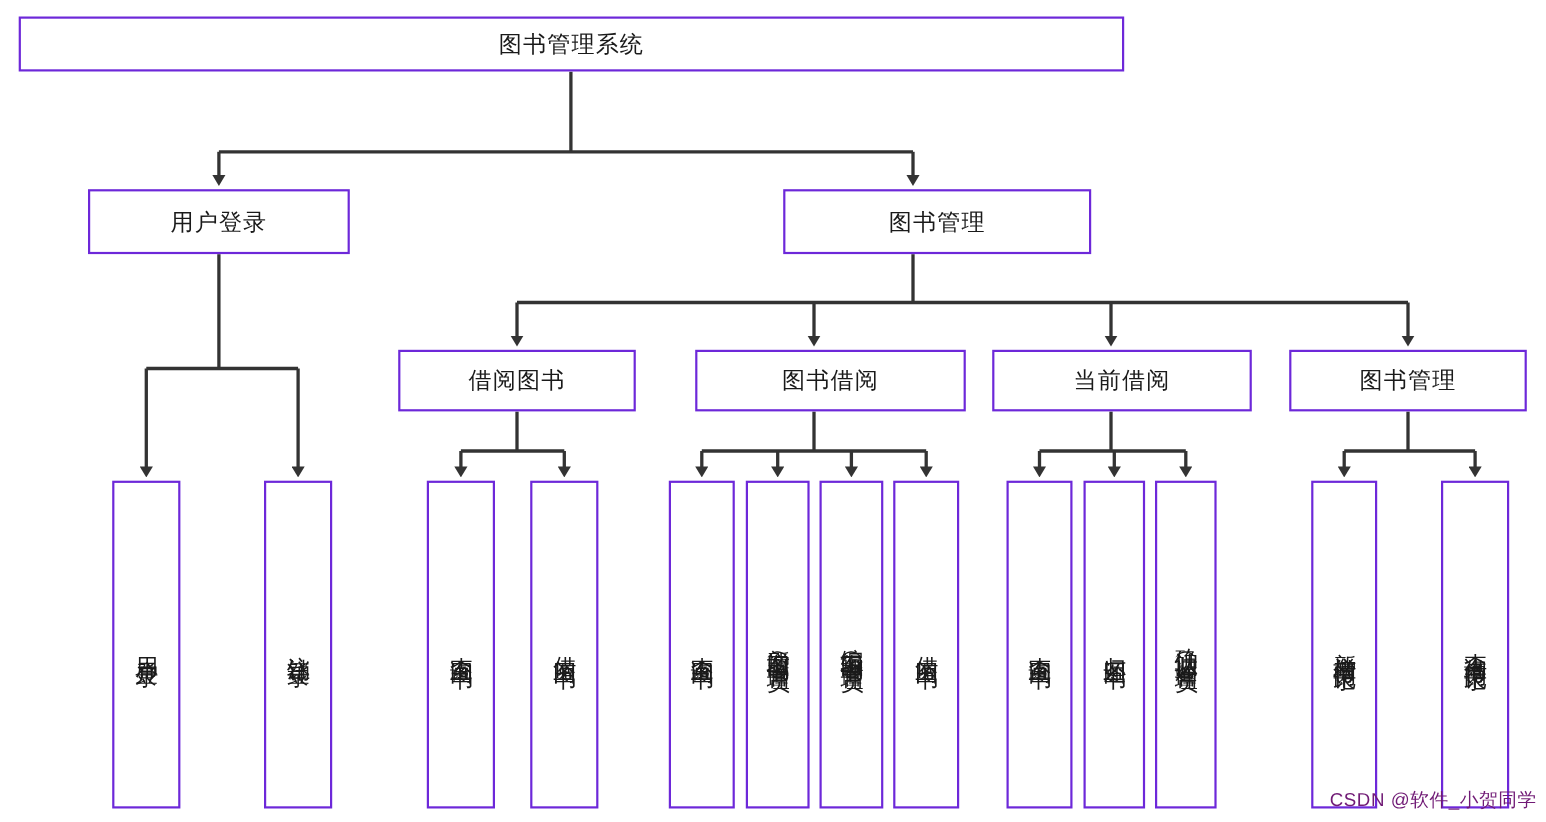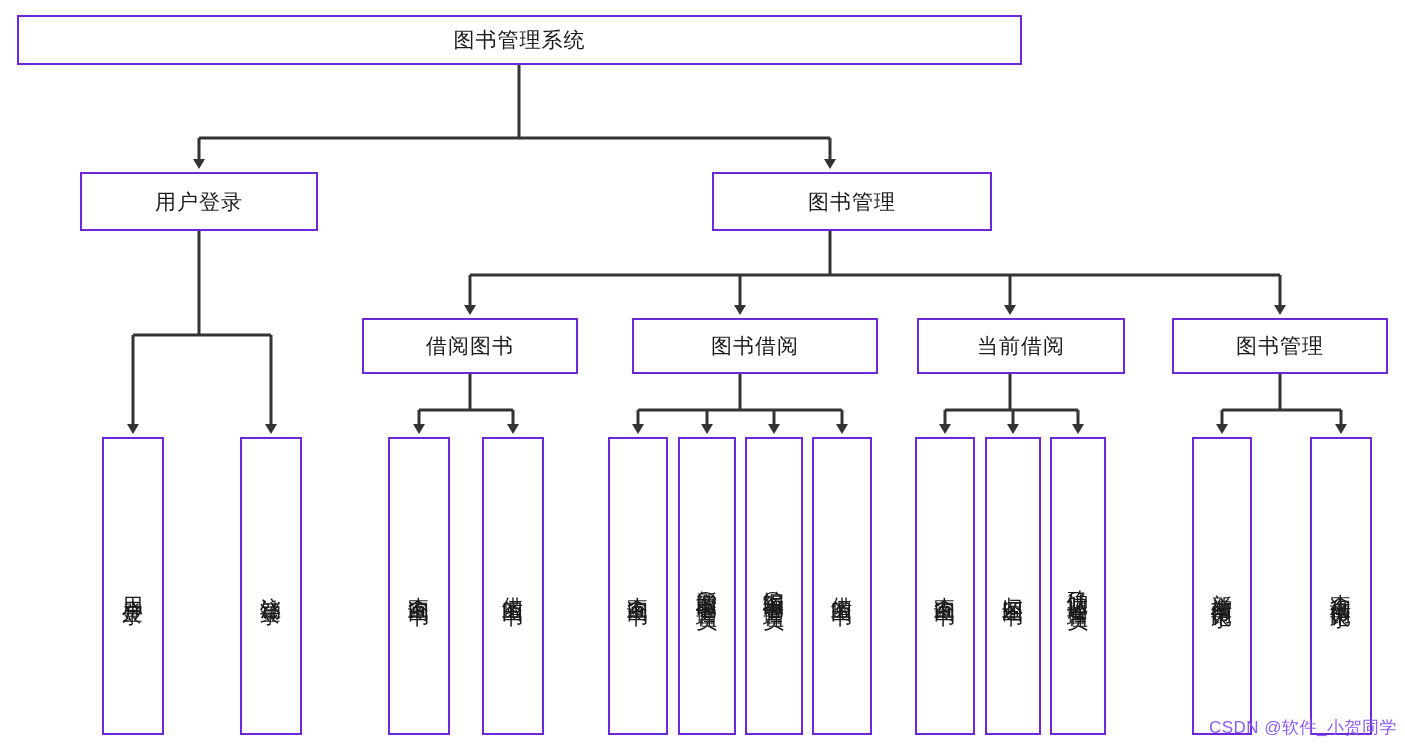--- a/index.html
+++ b/index.html
@@ -51,21 +51,21 @@
   .node.vert .vlabel {
     writing-mode: vertical-rl;
     text-orientation: upright;
     white-space: nowrap;
   }
   .watermark {
     position: absolute;
     right: 8px;
     bottom: 8px;
     font-size: 17px;
-    color: #8b5cf6;
+    color: #701a75;
     letter-spacing: 0.5px;
     white-space: nowrap;
   }
 </style>
 </head>
 <body>
 
 <div id="canvas">
 
   <svg id="edges" viewBox="0 0 1405 747" xmlns="http://www.w3.org/2000/svg">
@@ -130,21 +130,21 @@
         <span class="">图书管理</span>
       </div>
     </div>
   <div id="level3-layer">
       <div class="node horiz" style="left: 362px; top: 318px; width: 216px; height: 56px;">
         <span class="">借阅图书</span>
       </div>
       <div class="node horiz" style="left: 632px; top: 318px; width: 246px; height: 56px;">
         <span class="">图书借阅</span>
       </div>
-      <div class="node horiz" style="left: 902px; top: 318px; width: 208px; height: 56px; margin-left: 15px;">
+      <div class="node horiz" style="left: 902px; top: 318px; width: 236px; height: 56px;">
         <span class="">当前借阅</span>
       </div>
       <div class="node horiz" style="left: 1172px; top: 318px; width: 216px; height: 56px;">
         <span class="">图书管理</span>
       </div>
     </div>
   <div id="leaf-layer">
       <div class="node vert" style="left: 102px; top: 437px; width: 62px; height: 298px;">
         <span class="vlabel">用户登录</span>
       </div>

